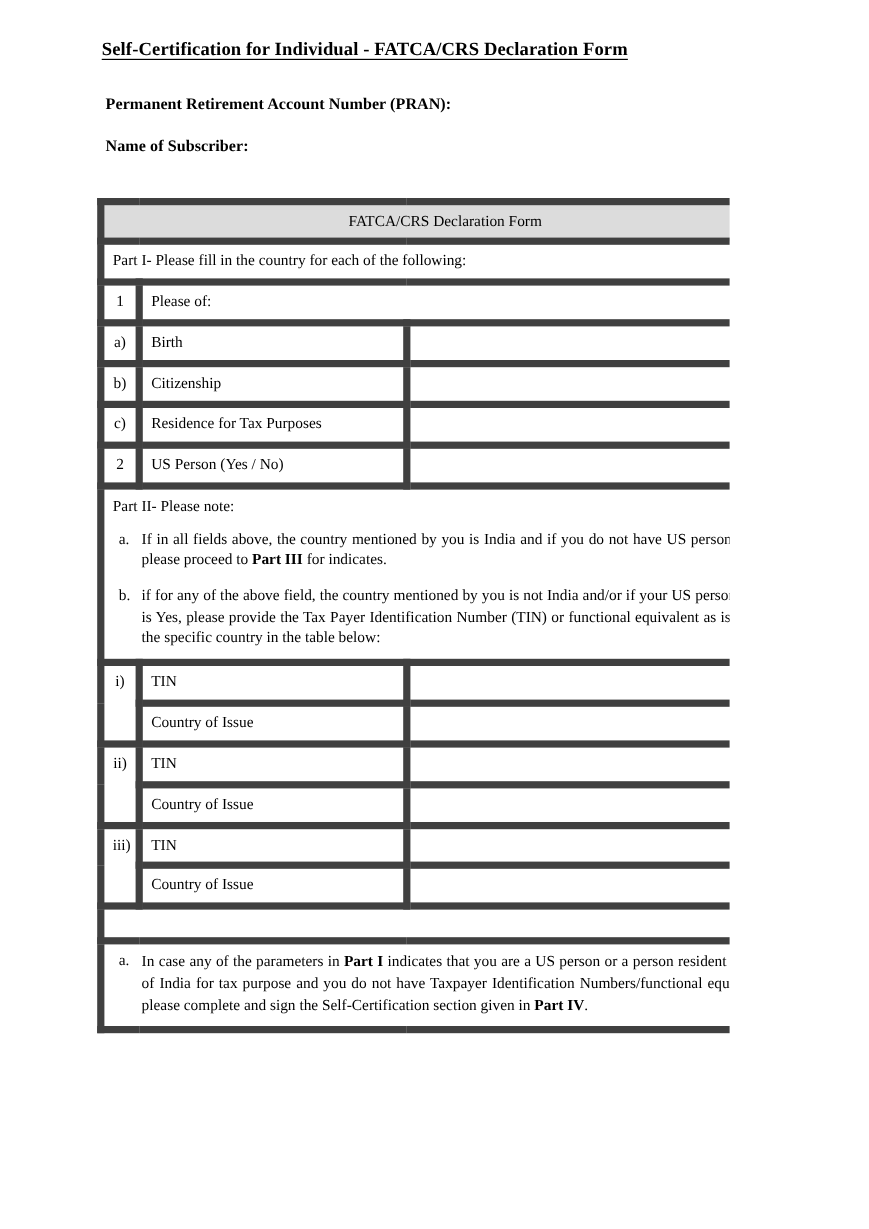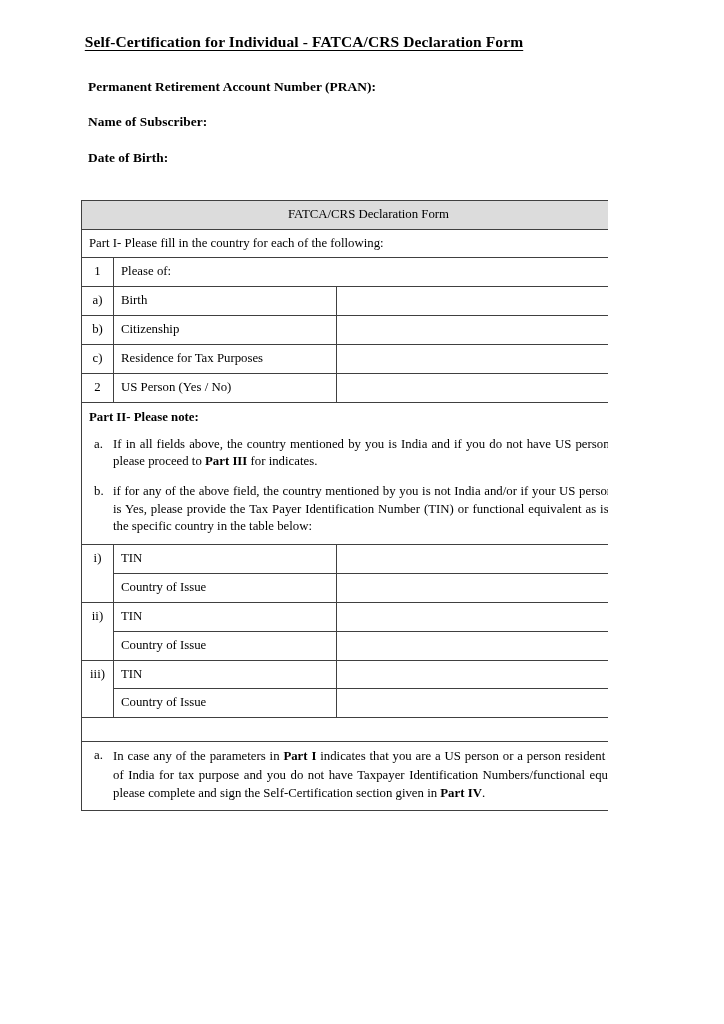--- a/index.html
+++ b/index.html
@@ -58,21 +58,21 @@
     padding: 15px 0 0 81px;
   }
   table.form-table {
     border-collapse: collapse;
     width: 574px;
     table-layout: fixed;
     font-size: 12.8px;
     line-height: 1.32;
   }
   table.form-table td {
-    border: 1px solid #404040;
+    border: 6px solid #404040;
     padding: 5px 7px 6px 7px;
     vertical-align: top;
   }
 
   .col-idx   { width: 32px; }
   .col-label { width: 223px; }
   .col-value { width: 319px; }
 
   td.cell-header {
     background: #dcdcdc;
@@ -99,21 +99,20 @@
     padding: 6px 7px;
   }
 
   
   td.cell-notes {
     padding: 6px 9px 7px 7px;
   }
   .note-heading {
     margin: 0 0 0 0;
     padding: 1px 0 10px 0;
-    font-weight: bold;
   }
   .note-item {
     display: flex;
     align-items: flex-start;
     margin: 0 0 12px 0;
   }
   .note-item:last-child { margin-bottom: 2px; }
   .note-marker {
     flex: 0 0 auto;
     width: 24px;
@@ -148,21 +147,20 @@
 </head>
 <body>
 
 <div class="page">
 
   <h1 class="doc-title"><span>Self-Certification for Individual - FATCA/CRS Declaration Form</span></h1>
 
   <div class="header-fields">
     <div class="header-field">Permanent Retirement Account Number (PRAN):</div>
     <div class="header-field">Name of Subscriber:</div>
-    <div class="header-field">Date of Birth:</div>
   </div>
 
   <div class="form-table-wrap">
     <table class="form-table">
       <colgroup>
         <col class="col-idx">
         <col class="col-label">
         <col class="col-value">
       </colgroup>
       <tbody>

